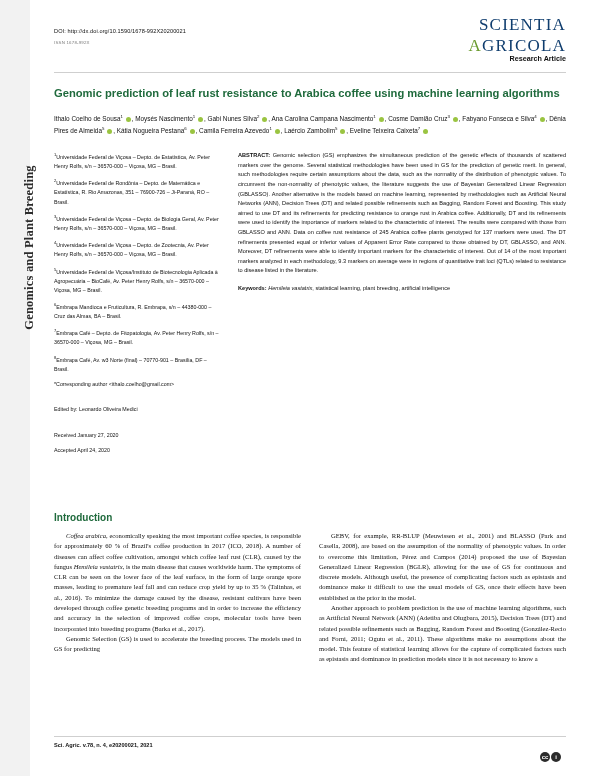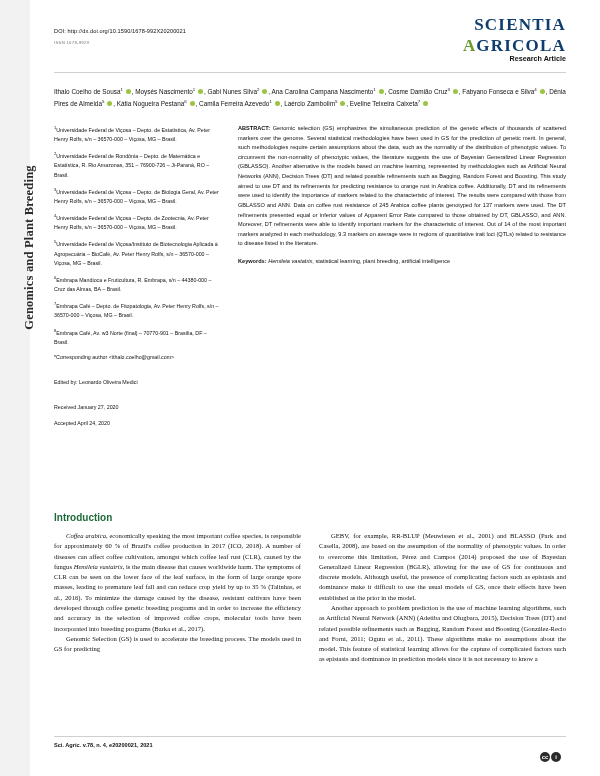--- a/index.html
+++ b/index.html
@@ -65,21 +65,21 @@
     letter-spacing: 0.2px;
   }
   .logo {
     position: absolute;
     right: 34px; top: 16px;
     text-align: right;
     line-height: 1;
   }
   .logo .l1, .logo .l2 {
     font-family: "Liberation Serif", serif;
-    font-weight: bold;
+    font-weight: normal;
     color: #0f3d6e;
     letter-spacing: 1.2px;
   }
   .logo .l1 { font-size: 17px; }
   .logo .l2 { font-size: 17px; margin-top: 4px; }
   .logo .l2 .em { color: #6a9a2e; }
   .article-type {
     position: absolute;
     right: 34px; top: 54px;
     font-family: "Liberation Sans", sans-serif;
@@ -226,20 +226,21 @@
       <div class="doi">DOI: http://dx.doi.org/10.1590/1678-992X20200021</div>
       <div class="issn">ISSN 1678-992X</div>
       <div class="logo">
         <div class="l1">SCIENTIA</div>
         <div class="l2"><span class="em">A</span><span>GRICOLA</span></div>
       </div>
       <div class="article-type">Research Article</div>
       <div class="rule"></div>
     </div>
 
+    <div class="title">Genomic prediction of leaf rust resistance to Arabica coffee using machine learning algorithms</div>
 
     <div class="authors">Ithalo Coelho de Sousa<sup class="sup">1</sup> <span class="orcid"></span>, Moysés Nascimento<sup class="sup">1</sup> <span class="orcid"></span>, Gabi Nunes Silva<sup class="sup">2</sup> <span class="orcid"></span>, Ana Carolina Campana Nascimento<sup class="sup">1</sup> <span class="orcid"></span>, Cosme Damião Cruz<sup class="sup">3</sup> <span class="orcid"></span>, Fabyano Fonseca e Silva<sup class="sup">4</sup> <span class="orcid"></span>, Dênia Pires de Almeida<sup class="sup">5</sup> <span class="orcid"></span>, Kátia Nogueira Pestana<sup class="sup">6</sup> <span class="orcid"></span>, Camila Ferreira Azevedo<sup class="sup">1</sup> <span class="orcid"></span>, Laércio Zambolim<sup class="sup">5</sup> <span class="orcid"></span>, Eveline Teixeira Caixeta<sup class="sup">7</sup> <span class="orcid"></span></div>
 
     <div class="mid">
       <div class="affil">
         <div>
             <p><sup class="sup">1</sup>Universidade Federal de Viçosa – Depto. de Estatística, Av. Peter Henry Rolfs, s/n – 36570-000 – Viçosa, MG – Brasil.</p>
             <p><sup class="sup">2</sup>Universidade Federal de Rondônia – Depto. de Matemática e Estatística, R. Rio Amazonas, 351 – 76900-726 – Ji-Paraná, RO – Brasil.</p>
             <p><sup class="sup">3</sup>Universidade Federal de Viçosa – Depto. de Biologia Geral, Av. Peter Henry Rolfs, s/n – 36570-000 – Viçosa, MG – Brasil.</p>
             <p><sup class="sup">4</sup>Universidade Federal de Viçosa – Depto. de Zootecnia, Av. Peter Henry Rolfs, s/n – 36570-000 – Viçosa, MG – Brasil.</p>

